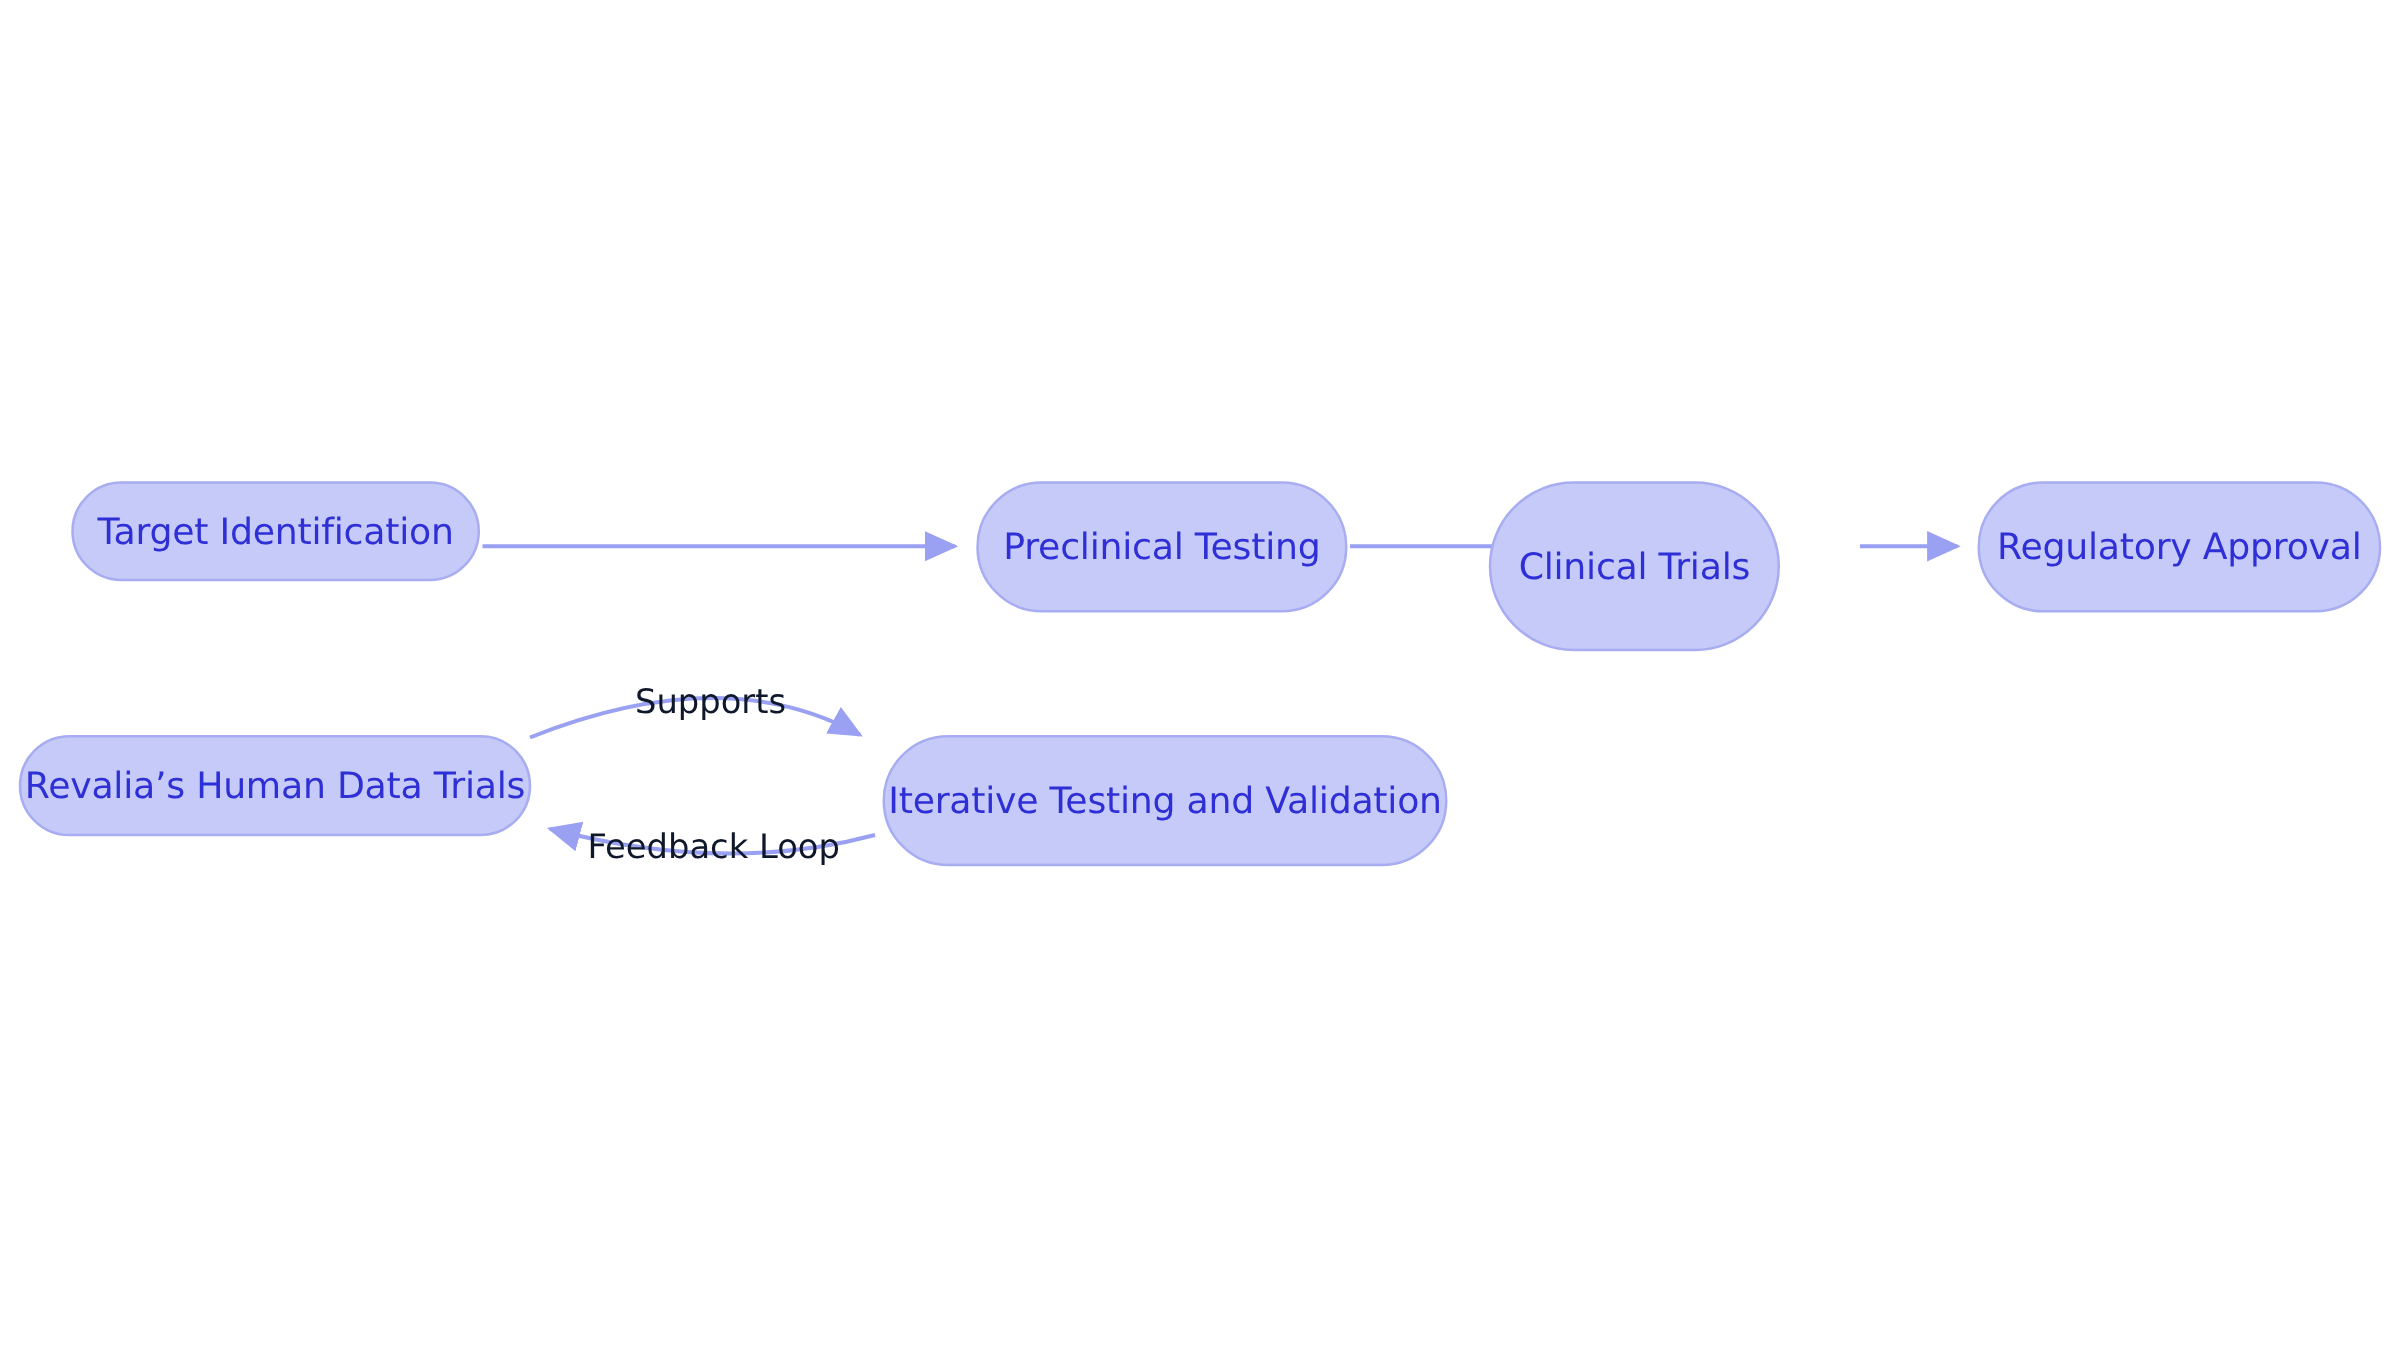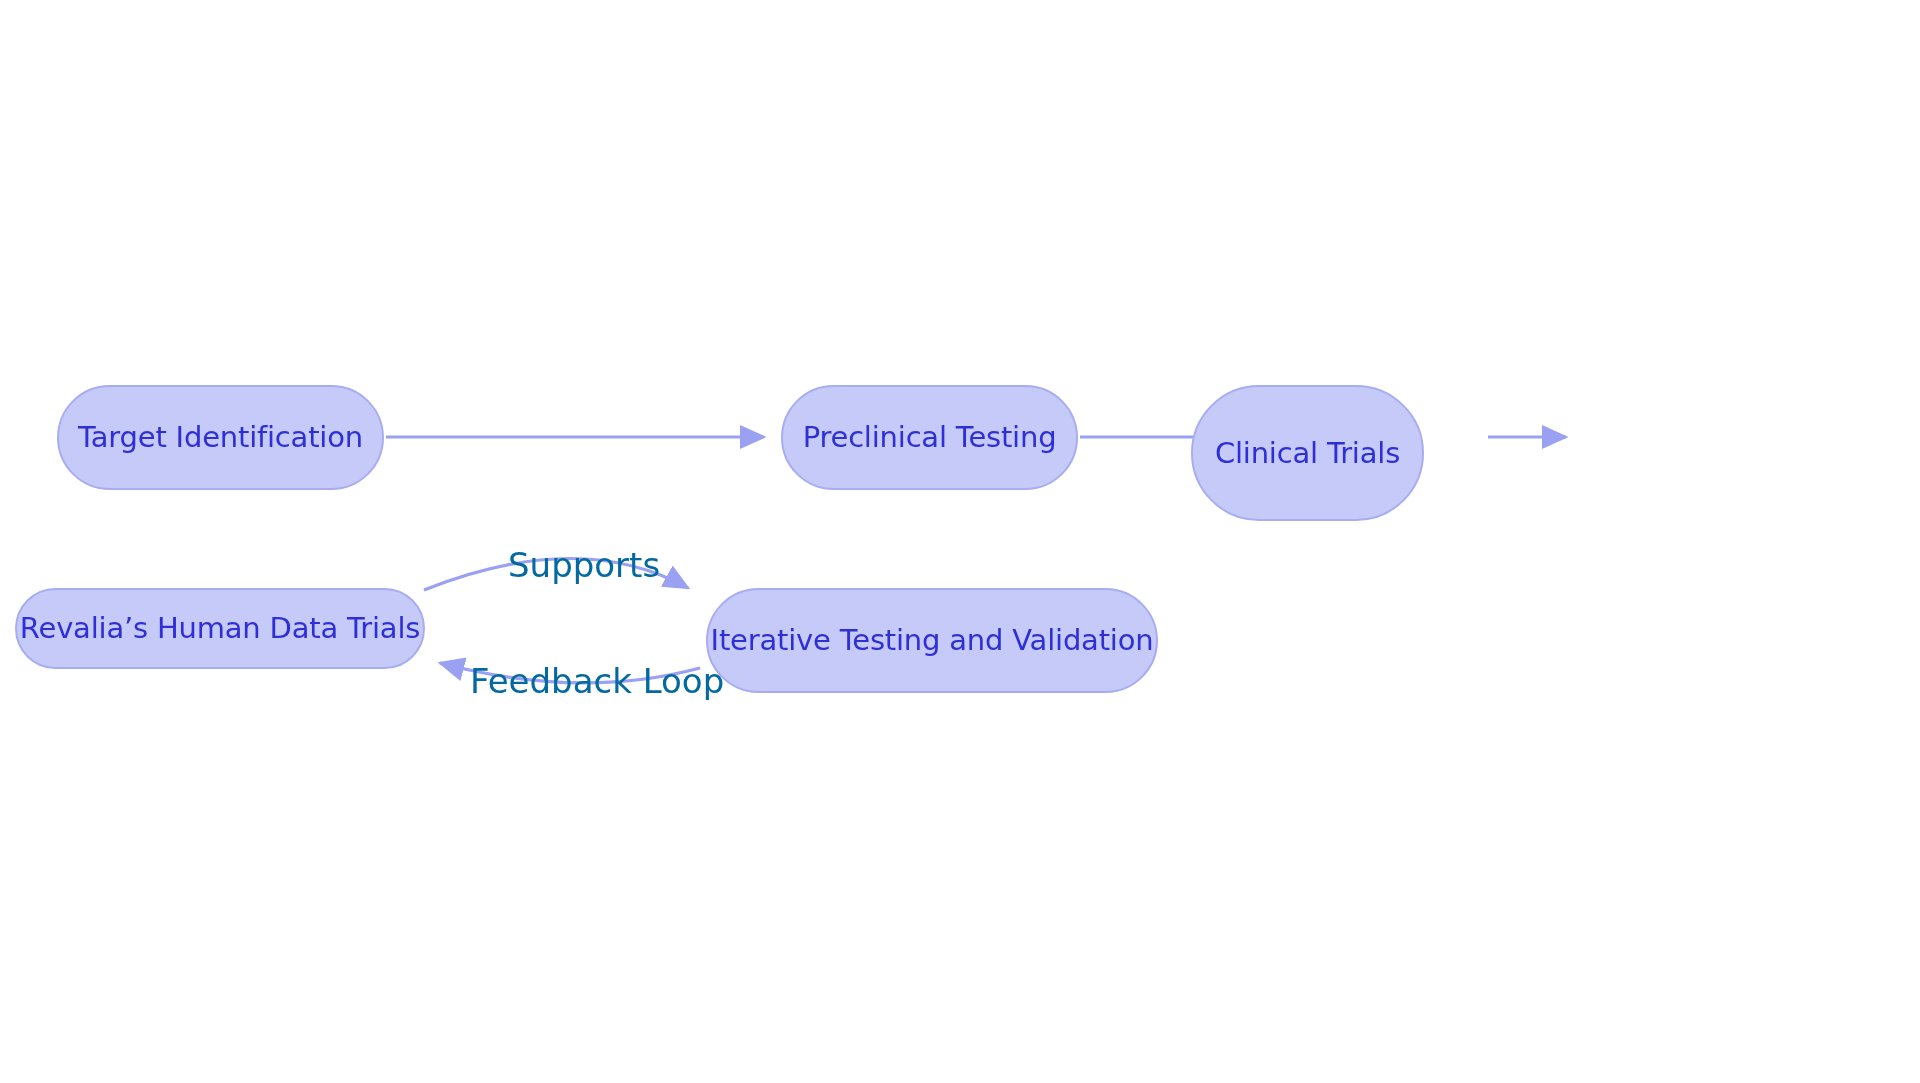--- a/index.html
+++ b/index.html
@@ -42,23 +42,23 @@
     letter-spacing: -0.2px;
     white-space: nowrap;
     line-height: 1;
   }
   .node-label {
     display: block;
     padding: 0 6px;
   }
   .edge-label {
     position: absolute;
-    color: #0369a1;
+    color: #0f172a;
     font-family: "DejaVu Sans", sans-serif;
-    font-size: 34px;
+    font-size: 27px;
     line-height: 1;
     white-space: nowrap;
     background: transparent;
   }
 </style>
 </head>
 <body>
 
 <div id="canvas">
 
@@ -83,32 +83,35 @@
 
     <g>
       <path d="M 424 590 Q 580 528 688 588" fill="none" stroke="#9aa0f2" stroke-width="3.2" marker-end="url(#arrowhead)"></path>
     </g>
 
     <g>
       <path d="M 700 668 Q 580 700 440 663" fill="none" stroke="#9aa0f2" stroke-width="3.2" marker-end="url(#arrowhead)"></path>
     </g>
   </svg>
 
-  <div class="node" style="left:57px; top:385px; width:327px; height:105px;">
+  <div class="node" style="left:57px; top:385px; width:327px; height:80px;">
     <span class="node-label">Target Identification</span>
   </div>
 
   <div class="node" style="left:781px; top:385px; width:297px; height:105px;text-align:center;">
     <span class="node-label">Preclinical Testing</span>
   </div>
 
   <div class="node" style="left:1191px; top:385px; width:233px; height:136px;">
     <span class="node-label">Clinical Trials</span>
   </div>
 
+  <div class="node" style="left:1582px; top:385px; width:323px; height:105px;">
+    <span class="node-label">Regulatory Approval</span>
+  </div>
 
   <div class="node" style="left:15px; top:588px; width:410px; height:81px;">
     <span class="node-label">Revalia’s Human Data Trials</span>
   </div>
 
   <div class="node" style="left:706px; top:588px; width:452px; height:105px;">
     <span class="node-label">Iterative Testing and Validation</span>
   </div>
 
   <div class="edge-label" style="left:508px; top:548px;">Supports</div>

